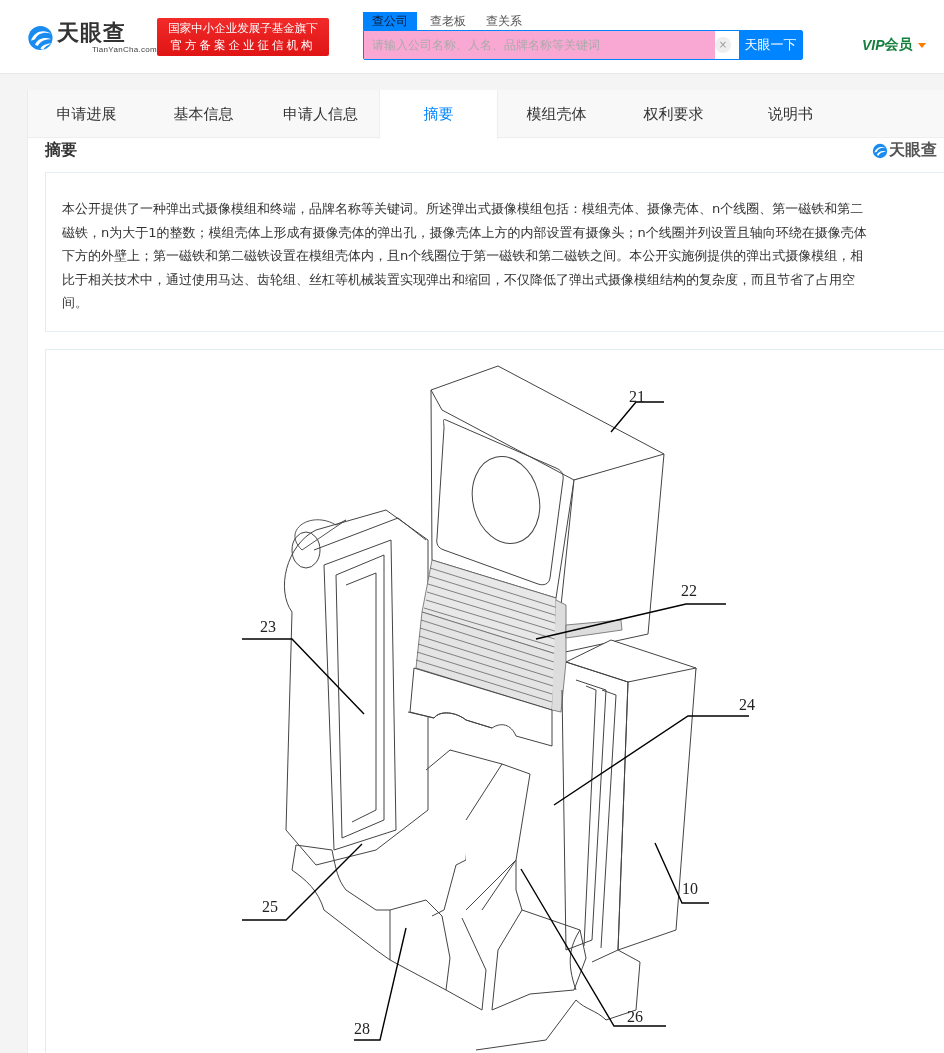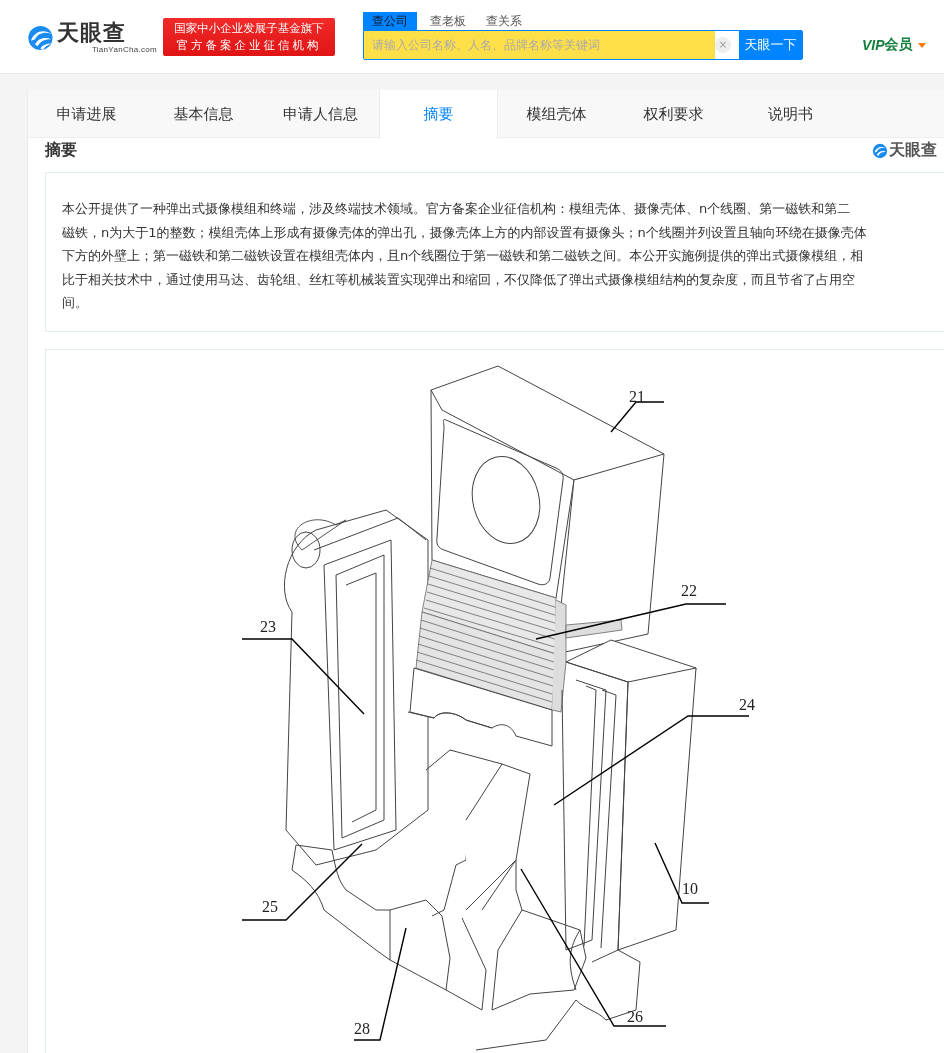--- a/index.html
+++ b/index.html
@@ -5,30 +5,30 @@
   * { box-sizing: border-box; margin: 0; padding: 0; }
   html, body { width: 944px; height: 1053px; overflow: hidden; background: #f4f4f4; font-family: "DejaVu Sans", "Liberation Sans", sans-serif; color: #333; }
 
   
   .header { position: absolute; left: 0; top: 0; width: 944px; height: 74px; background: #fff; border-bottom: 1px solid #e8e8e8; }
   .logo { position: absolute; left: 27px; top: 16px; width: 130px; height: 44px; display: flex; align-items: center; }
   .logo-mark { width: 38px; height: 38px; }
   .logo-text { margin-left: 3px; display: flex; flex-direction: column; }
   .logo-cn { font-size: 22px; font-weight: bold; color: #333; letter-spacing: 1px; line-height: 24px; }
   .logo-en { font-size: 8px; color: #444; letter-spacing: 0.3px; line-height: 10px; font-family: "Liberation Sans", sans-serif; margin-left: 35px; }
-  .badge { position: absolute; left: 163px; top: 18px; width: 172px; height: 38px; background: linear-gradient(#f12a2a, #e01414); color: #fff; border-radius: 2px; font-size: 11.5px; line-height: 17px; text-align: center; padding-top: 2px; }
+  .badge { position: absolute; left: 157px; top: 18px; width: 172px; height: 38px; background: linear-gradient(#f12a2a, #e01414); color: #fff; border-radius: 2px; font-size: 11.5px; line-height: 17px; text-align: center; padding-top: 2px; }
   .badge .l2 { letter-spacing: 3px; }
 
   .search-wrap { position: absolute; left: 363px; top: 12px; width: 440px; }
   .search-tabs { display: flex; height: 18px; }
   .search-tab { font-size: 12px; color: #555; padding: 0 7px; line-height: 18px; cursor: pointer; }
   .search-tab.active { background: #0084ff; color: #0f172a; padding: 0 9px; }
   .search-tab + .search-tab { margin-left: 6px; }
   .search-box { display: flex; height: 30px; border: 1px solid #0084ff; border-radius: 0 2px 2px 2px; }
-  .search-input { flex: 1; border: none; outline: none; padding-left: 8px; font-size: 12px; color: #333; font-family: "DejaVu Sans", sans-serif; background: #fde047; }
+  .search-input { flex: 1; border: none; outline: none; padding-left: 8px; font-size: 12px; color: #333; font-family: "DejaVu Sans", sans-serif; background: #f9a8d4; }
   .search-input::placeholder { color: #aaa; }
   .clear-btn { width: 16px; height: 16px; margin: 6px 8px 0 0; border-radius: 50%; background: #eee; color: #999; font-size: 10px; text-align: center; line-height: 16px; cursor: pointer; }
   .search-btn { width: 63px; background: #0084ff; color: #fff; font-size: 13px; text-align: center; line-height: 28px; cursor: pointer; }
 
   .vip { position: absolute; left: 862px; top: 36px; font-size: 14px; font-weight: bold; color: #15803d; display: flex; align-items: center; cursor: pointer; }
   .vip .vip-en { font-style: italic; font-family: "Liberation Sans", sans-serif; }
   .vip .caret { width: 0; height: 0; border-left: 4px solid transparent; border-right: 4px solid transparent; border-top: 5px solid #ff7800; margin-left: 5px; }
 
   
   .main { position: absolute; left: 27px; top: 90px; width: 917px; height: 979px; background: #fff; border-left: 1px solid #ececec; }
@@ -104,21 +104,21 @@
     <svg viewBox="0 0 40 40">
       <circle cx="20" cy="20" r="18" fill="#1a8cf0"></circle>
       <path d="M6 24 C10 10, 26 6, 36 14 C28 10, 16 12, 12 22 Z" fill="#fff"></path>
       <path d="M12 30 C16 20, 28 18, 36 22 C28 22, 20 24, 16 32 Z" fill="#fff"></path>
     </svg>
     <span>天眼查</span>
   </div>
 
   <div class="abstract-box">
     <div class="abstract-text">
-      <div>本公开提供了一种弹出式摄像模组和终端，涉及终端技术领域。官方备案企业征信机构：模组壳体、摄像壳体、n个线圈、第一磁铁和第二</div>
+      <div>本公开提供了一种弹出式摄像模组和终端，品牌名称等关键词。所述弹出式摄像模组包括：模组壳体、摄像壳体、n个线圈、第一磁铁和第二</div>
       <div>磁铁，n为大于1的整数；模组壳体上形成有摄像壳体的弹出孔，摄像壳体上方的内部设置有摄像头；n个线圈并列设置且轴向环绕在摄像壳体</div>
       <div>下方的外壁上；第一磁铁和第二磁铁设置在模组壳体内，且n个线圈位于第一磁铁和第二磁铁之间。本公开实施例提供的弹出式摄像模组，相</div>
       <div>比于相关技术中，通过使用马达、齿轮组、丝杠等机械装置实现弹出和缩回，不仅降低了弹出式摄像模组结构的复杂度，而且节省了占用空</div>
       <div>间。</div>
     </div>
   </div>
 
   <div class="figure-box">
     <svg class="figure-svg" width="910" height="718" viewBox="0 0 910 718" fill="none" stroke="#444" stroke-width="1">
 

